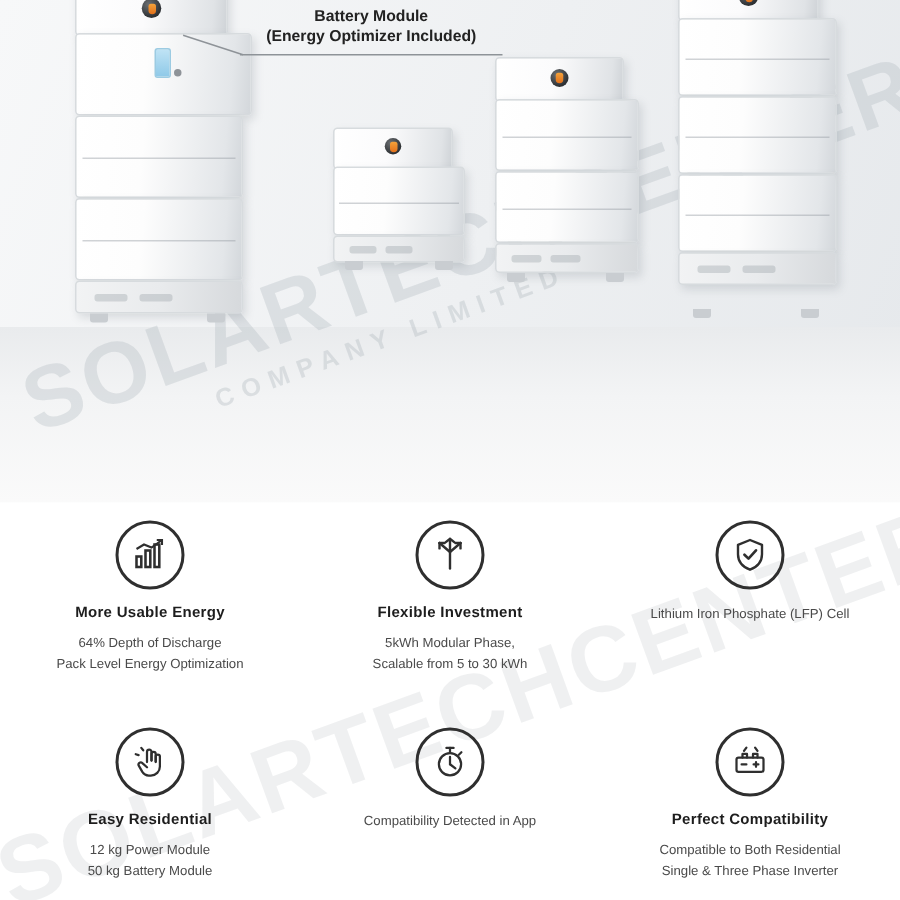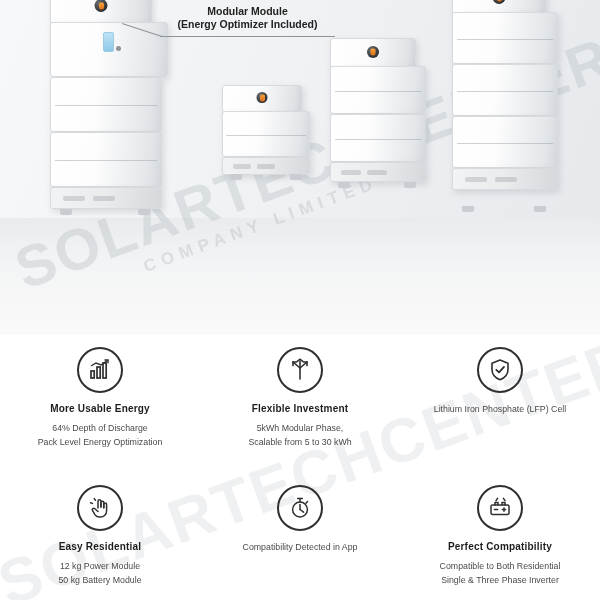--- a/index.html
+++ b/index.html
@@ -209,21 +209,21 @@
       </div>
       <div class="mod base" style="top:186px; width:106px; height:22px;">
         <div class="vent" style="left:12px; top:8px; width:22px;"></div>
         <div class="vent" style="left:42px; top:8px; width:22px;"></div>
       </div>
       <div class="foot" style="left:10px; bottom:5px;"></div>
       <div class="foot" style="left:82px; bottom:5px;"></div>
     </div>
 
     <div class="callout" style="left:160px; top:5px; width:175px;">
-      <div>Modular Module</div>
+      <div>Battery Module</div>
       <div class="l2">(Energy Optimizer Included)</div>
     </div>
     <div class="callout-line" style="left:160px; top:36px; width:175px;"></div>
     <div class="callout-line" style="left:120px; top:36px; width:42px; transform: rotate(18deg); transform-origin: right center;"></div>
     <div class="callout-dot" style="left:116px; top:46px;"></div>
   </div>
 
   <div class="features">
     <div class="watermark2">SOLARTECHCENTER</div>
 

